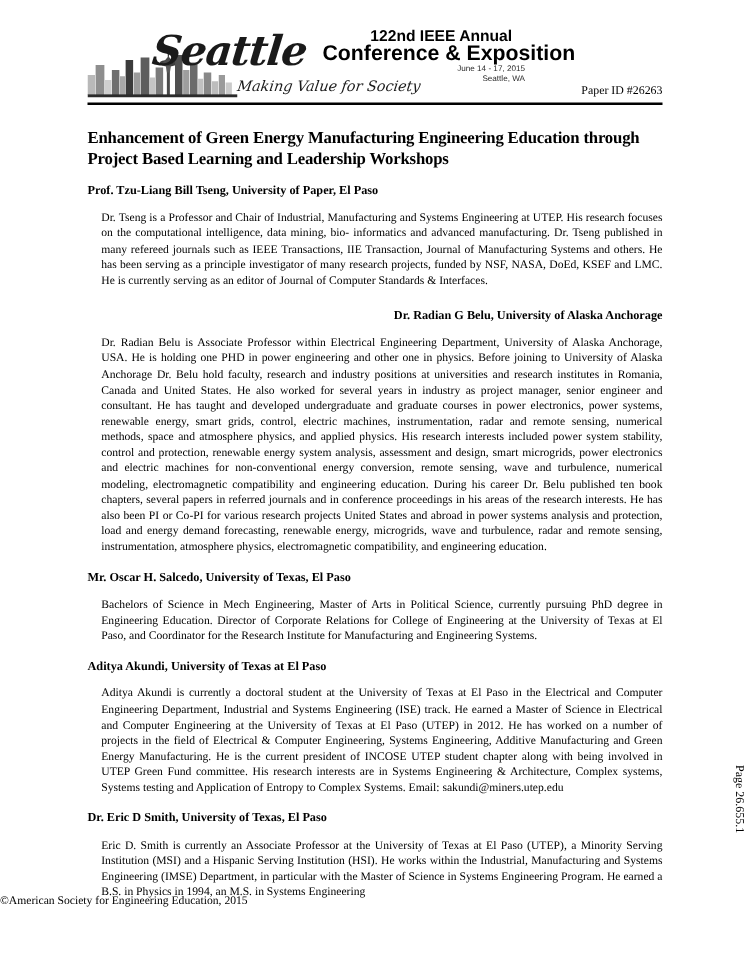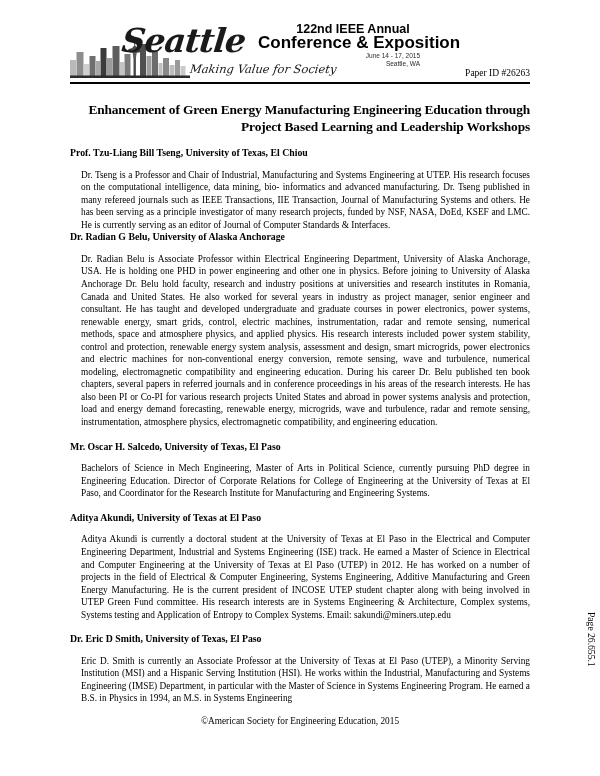--- a/index.html
+++ b/index.html
@@ -129,50 +129,50 @@
     background: #000000;
   }
 
   
   .title {
     margin-top: 22px;
     font-size: 13.4px;
     font-weight: bold;
     line-height: 16.5px;
     letter-spacing: -0.15px;
-    text-align: right;
   }
 
   
   .author {
     font-size: 9.8px;
     font-weight: bold;
     line-height: 12.6px;
     margin-top: 12px;
   }
   .author.tight {
-    margin-top: 0;
+    margin-top: 16px;
+    text-align: right;
   }
   .bio {
     font-size: 9.3px;
     line-height: 12.55px;
     text-align: justify;
     margin-top: 9px;
     margin-left: 11px;
     text-indent: 0;
     hyphens: manual;
   }
 
   
   .footer {
     position: absolute;
     left: 0;
     top: 716px;
     width: 600px;
-    text-align: center;
+    text-align: left;
     font-size: 9.3px;
     font-family: "Liberation Serif", serif;
   }
   .pn-wrap {
     position: absolute;
     right: 0px;
     top: 612px;
     width: 14px;
     height: 130px;
   }
@@ -231,21 +231,21 @@
         <div class="conf-dates">June 14 - 17, 2015</div>
         <div class="conf-city">Seattle, WA</div>
       </div>
 
       <div class="paper-id">Paper ID #26263</div>
       <div class="rule"></div>
     </div>
 
     <div class="title">Enhancement of Green Energy Manufacturing Engineering Education through Project Based Learning and Leadership Workshops</div>
 
-    <div class="author">Prof. Tzu-Liang Bill Tseng, University of Texas, El Chiou</div>
+    <div class="author">Prof. Tzu-Liang Bill Tseng, University of Paper, El Paso</div>
     <div class="bio">Dr. Tseng is a Professor and Chair of Industrial, Manufacturing and Systems Engineering at UTEP. His research focuses on the computational intelligence, data mining, bio- informatics and advanced manufacturing. Dr. Tseng published in many refereed journals such as IEEE Transactions, IIE Transaction, Journal of Manufacturing Systems and others. He has been serving as a principle investigator of many research projects, funded by NSF, NASA, DoEd, KSEF and LMC. He is currently serving as an editor of Journal of Computer Standards &amp; Interfaces.</div>
 
     <div class="author tight">Dr. Radian G Belu, University of Alaska Anchorage</div>
     <div class="bio">Dr. Radian Belu is Associate Professor within Electrical Engineering Department, University of Alaska Anchorage, USA. He is holding one PHD in power engineering and other one in physics. Before joining to University of Alaska Anchorage Dr. Belu hold faculty, research and industry positions at universities and research institutes in Romania, Canada and United States. He also worked for several years in industry as project manager, senior engineer and consultant. He has taught and developed undergraduate and graduate courses in power electronics, power systems, renewable energy, smart grids, control, electric machines, instrumentation, radar and remote sensing, numerical methods, space and atmosphere physics, and applied physics. His research interests included power system stability, control and protection, renewable energy system analysis, assessment and design, smart microgrids, power electronics and electric machines for non-conventional energy conversion, remote sensing, wave and turbulence, numerical modeling, electromagnetic compatibility and engineering education. During his career Dr. Belu published ten book chapters, several papers in referred journals and in conference proceedings in his areas of the research interests. He has also been PI or Co-PI for various research projects United States and abroad in power systems analysis and protection, load and energy demand forecasting, renewable energy, microgrids, wave and turbulence, radar and remote sensing, instrumentation, atmosphere physics, electromagnetic compatibility, and engineering education.</div>
 
     <div class="author">Mr. Oscar H. Salcedo, University of Texas, El Paso</div>
     <div class="bio">Bachelors of Science in Mech Engineering, Master of Arts in Political Science, currently pursuing PhD degree in Engineering Education. Director of Corporate Relations for College of Engineering at the University of Texas at El Paso, and Coordinator for the Research Institute for Manufacturing and Engineering Systems.</div>
 
     <div class="author">Aditya Akundi, University of Texas at El Paso</div>
     <div class="bio">Aditya Akundi is currently a doctoral student at the University of Texas at El Paso in the Electrical and Computer Engineering Department, Industrial and Systems Engineering (ISE) track. He earned a Master of Science in Electrical and Computer Engineering at the University of Texas at El Paso (UTEP) in 2012. He has worked on a number of projects in the field of Electrical &amp; Computer Engineering, Systems Engineering, Additive Manufacturing and Green Energy Manufacturing. He is the current president of INCOSE UTEP student chapter along with being involved in UTEP Green Fund committee. His research interests are in Systems Engineering &amp; Architecture, Complex systems, Systems testing and Application of Entropy to Complex Systems. Email: sakundi@miners.utep.edu</div>

